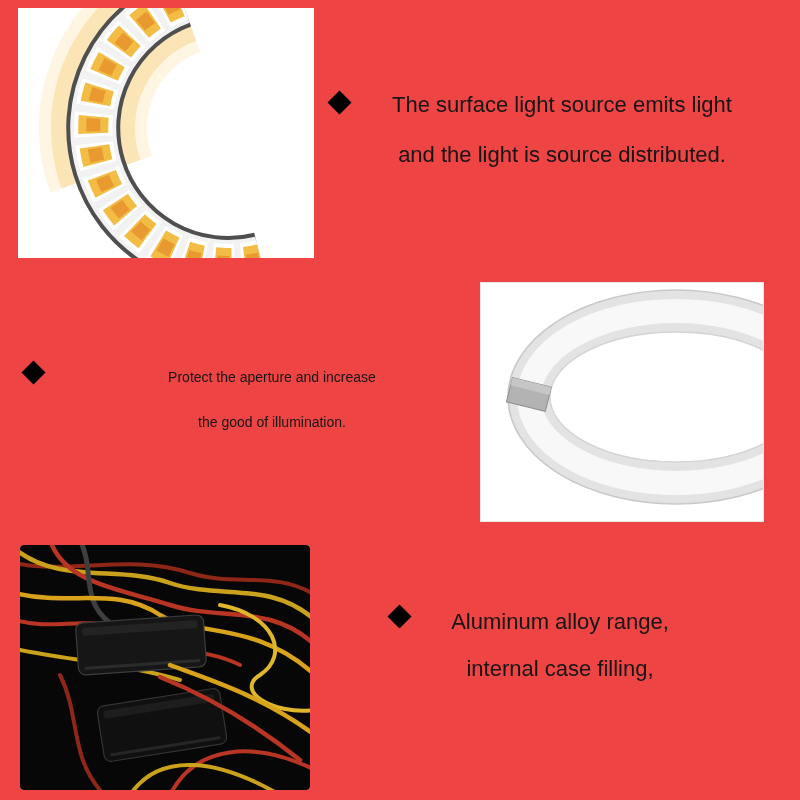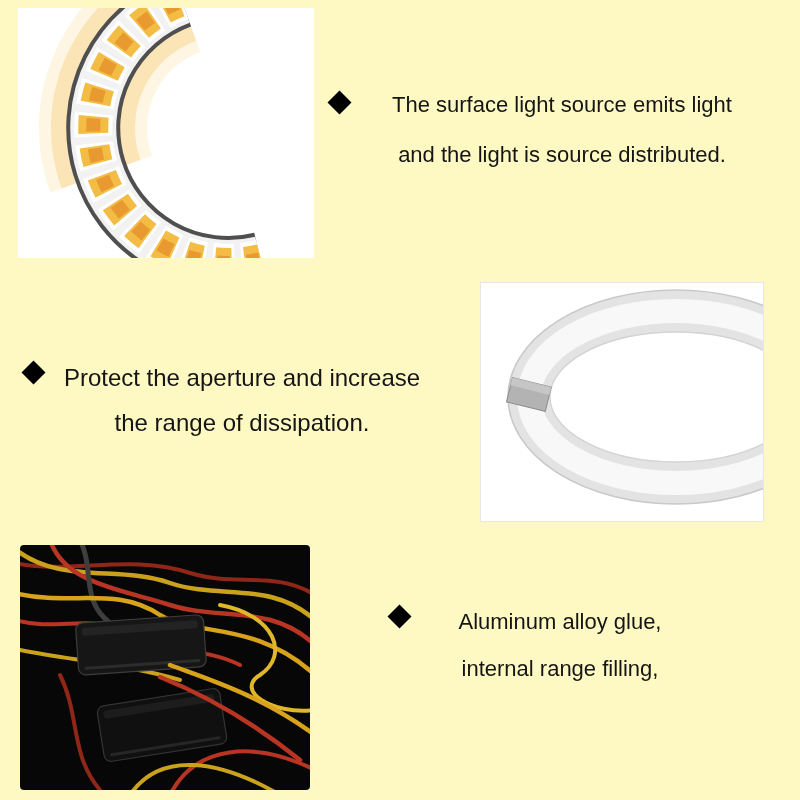--- a/index.html
+++ b/index.html
@@ -1,33 +1,33 @@
 <!DOCTYPE html>
 <html><head>
 <meta charset="utf-8">
 <style>
   html,body{margin:0;padding:0;background:#ffffff;}
   .canvas{
-    position:relative;width:800px;height:800px;background:#fef9c3;overflow:hidden;
+    position:relative;width:800px;height:800px;background:#ef4444;overflow:hidden;
     font-family:"Liberation Sans","DejaVu Sans",sans-serif;color:#151515;
   }
   .photo{position:absolute;overflow:hidden;background:#ffffff;}
   .photo svg{display:block;width:100%;height:100%;}
   .photo-led{left:18px;top:8px;width:296px;height:250px;}
   .photo-ring{left:480px;top:282px;width:282px;height:238px;border:1px solid #e7e7e7;}
   .photo-ctrl{left:20px;top:545px;width:290px;height:245px;border-radius:4px;}
   .diamond{
     position:absolute;width:17px;height:17px;background:#000;
     transform:rotate(45deg);
   }
   .feature{position:absolute;text-align:center;}
   .feature .line{white-space:nowrap;}
   .f-surface{left:352px;top:80px;width:420px;font-size:22px;line-height:50px;}
   .d-surface{left:331px;top:94px;}
-  .f-aperture{left:46px;top:355px;width:392px;font-size:24px;line-height:45px;}
+  .f-aperture{left:76px;top:355px;width:392px;font-size:14px;line-height:45px;}
   .d-aperture{left:25px;top:364px;}
   .f-aluminum{left:395px;top:598px;width:330px;font-size:22px;line-height:47px;}
   .d-aluminum{left:391px;top:608px;}
 </style>
 </head>
 <body>
 
 <div class="canvas">
 
   <figure class="photo photo-led" style="margin:0" aria-label="Curved flexible LED strip with warm yellow SMD chips glowing">
@@ -50,21 +50,21 @@
 
   <span class="diamond d-surface"></span>
   <div class="feature f-surface">
     <div class="line">The surface light source emits light</div>
     <div class="line">and the light is source distributed.</div>
   </div>
 
   <span class="diamond d-aperture"></span>
   <div class="feature f-aperture">
     <div class="line">Protect the aperture and increase</div>
-    <div class="line">the range of dissipation.</div>
+    <div class="line">the good of illumination.</div>
   </div>
 
   <figure class="photo photo-ring" style="margin:0" aria-label="White diffuser halo ring with small gray opening, cropped at right">
     <svg viewBox="0 0 282 238" xmlns="http://www.w3.org/2000/svg">
       <g>
         <ellipse cx="195" cy="114" rx="147" ry="86" fill="none" stroke="#e3e3e3" stroke-width="42"></ellipse>
         <ellipse cx="195" cy="114" rx="147" ry="86" fill="none" stroke="#f8f8f8" stroke-width="24"></ellipse>
         <ellipse cx="195" cy="114" rx="168" ry="107" fill="none" stroke="#c9c9c9" stroke-width="1.6"></ellipse>
         <ellipse cx="195" cy="114" rx="126" ry="65" fill="none" stroke="#d4d4d4" stroke-width="1.4"></ellipse>
       </g>
@@ -104,17 +104,17 @@
       </g>
       <g fill="none" stroke-linecap="round">
         <path d="M 150 120 C 190 135, 240 150, 295 190" stroke="#d9a21b" stroke-width="4.5"></path>
         <path d="M 140 132 C 185 150, 230 175, 280 215" stroke="#b93523" stroke-width="4.5"></path>
       </g>
     </svg>
   </figure>
 
   <span class="diamond d-aluminum"></span>
   <div class="feature f-aluminum">
-    <div class="line">Aluminum alloy glue,</div>
-    <div class="line">internal range filling,</div>
+    <div class="line">Aluminum alloy range,</div>
+    <div class="line">internal case filling,</div>
   </div>
 
 </div>
 
 </body></html>

